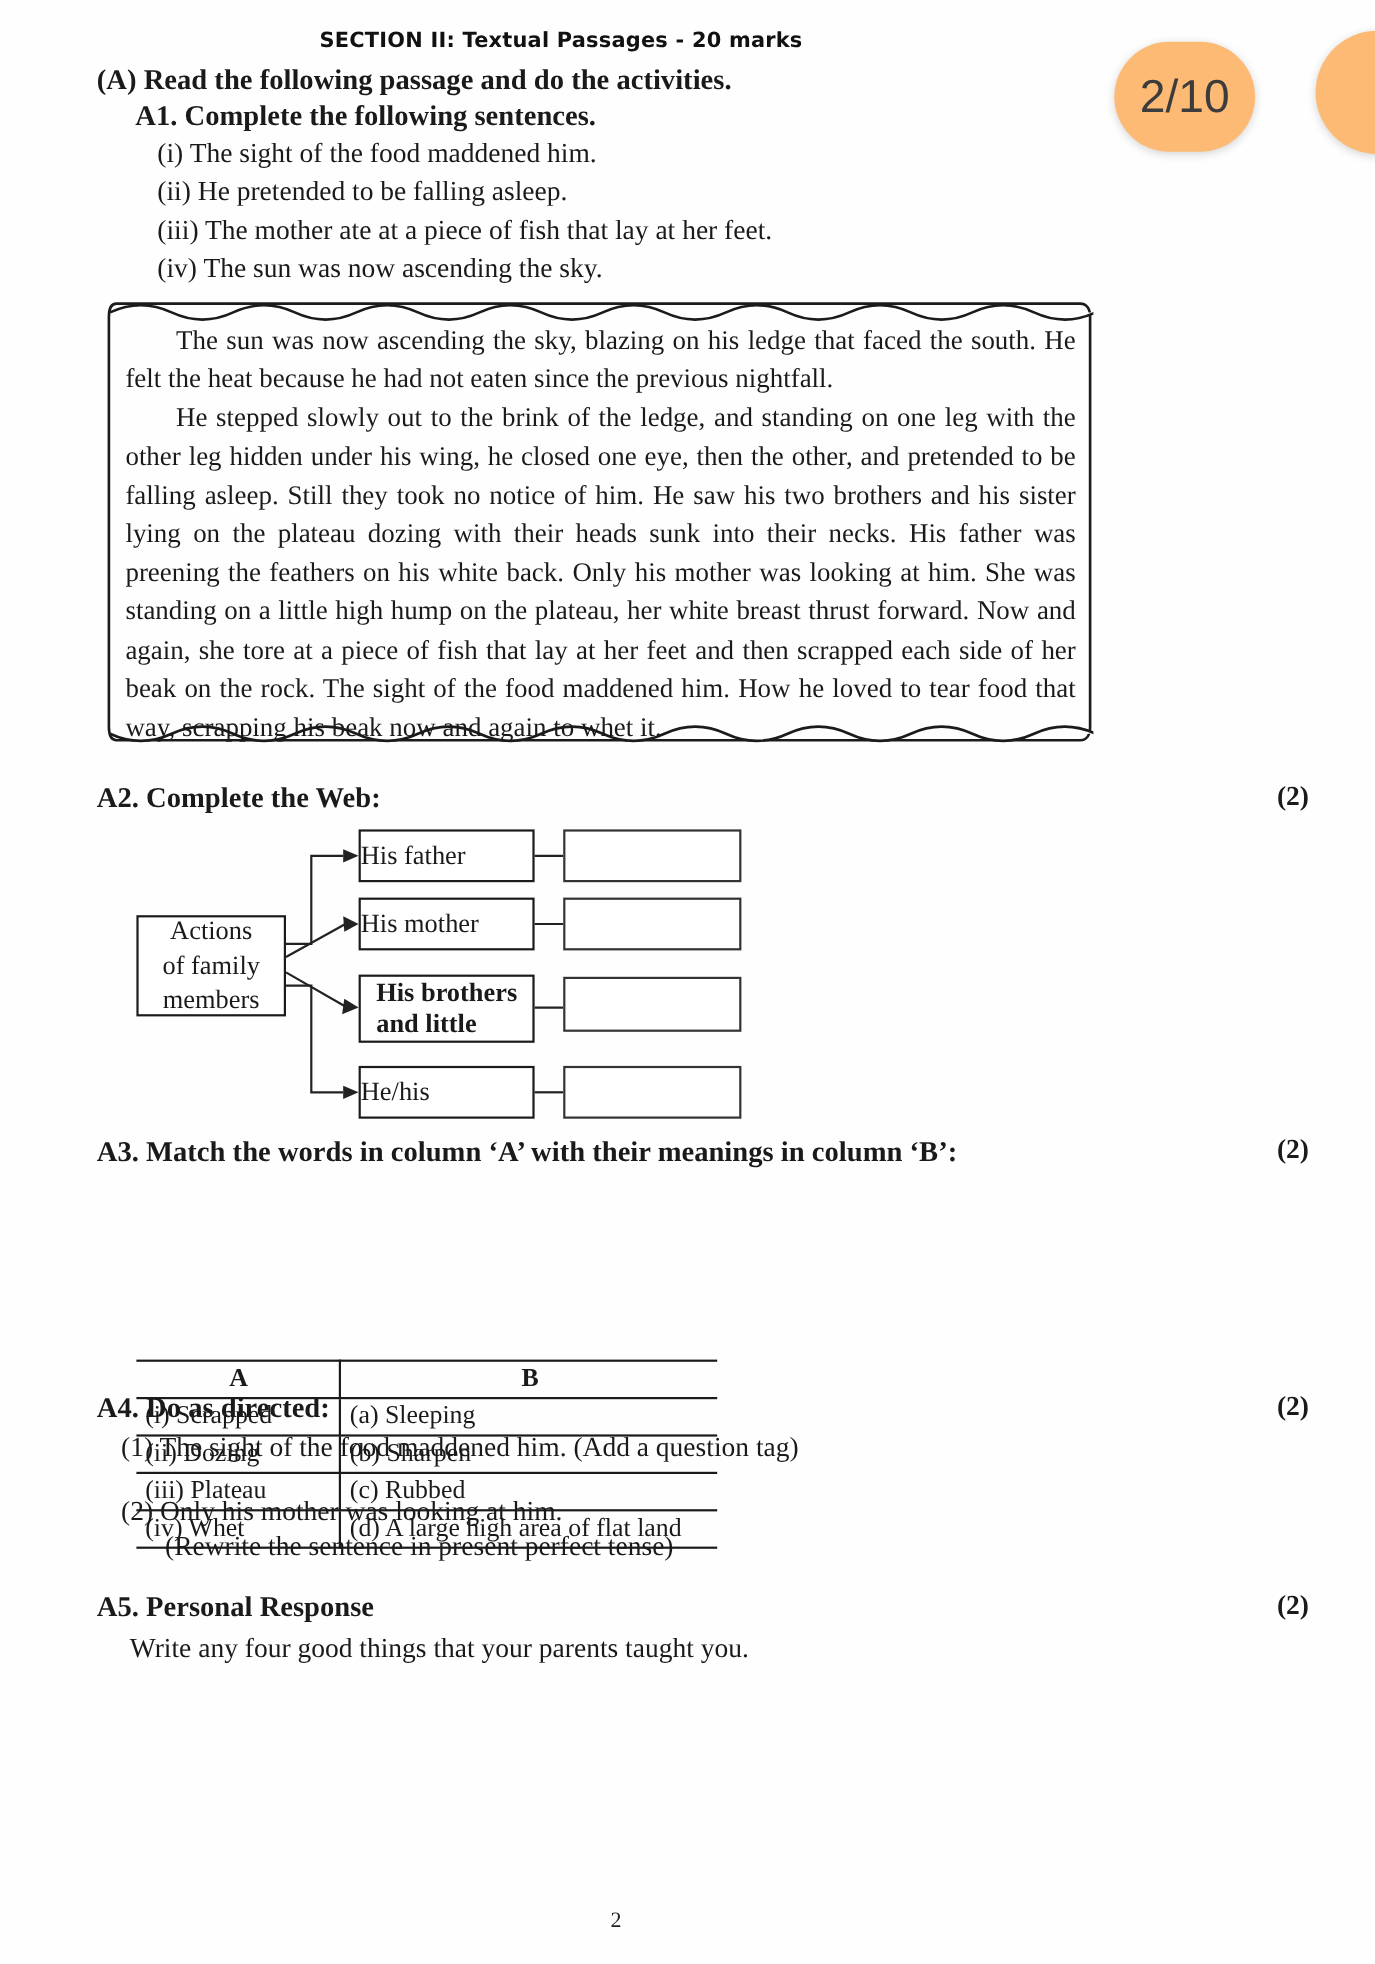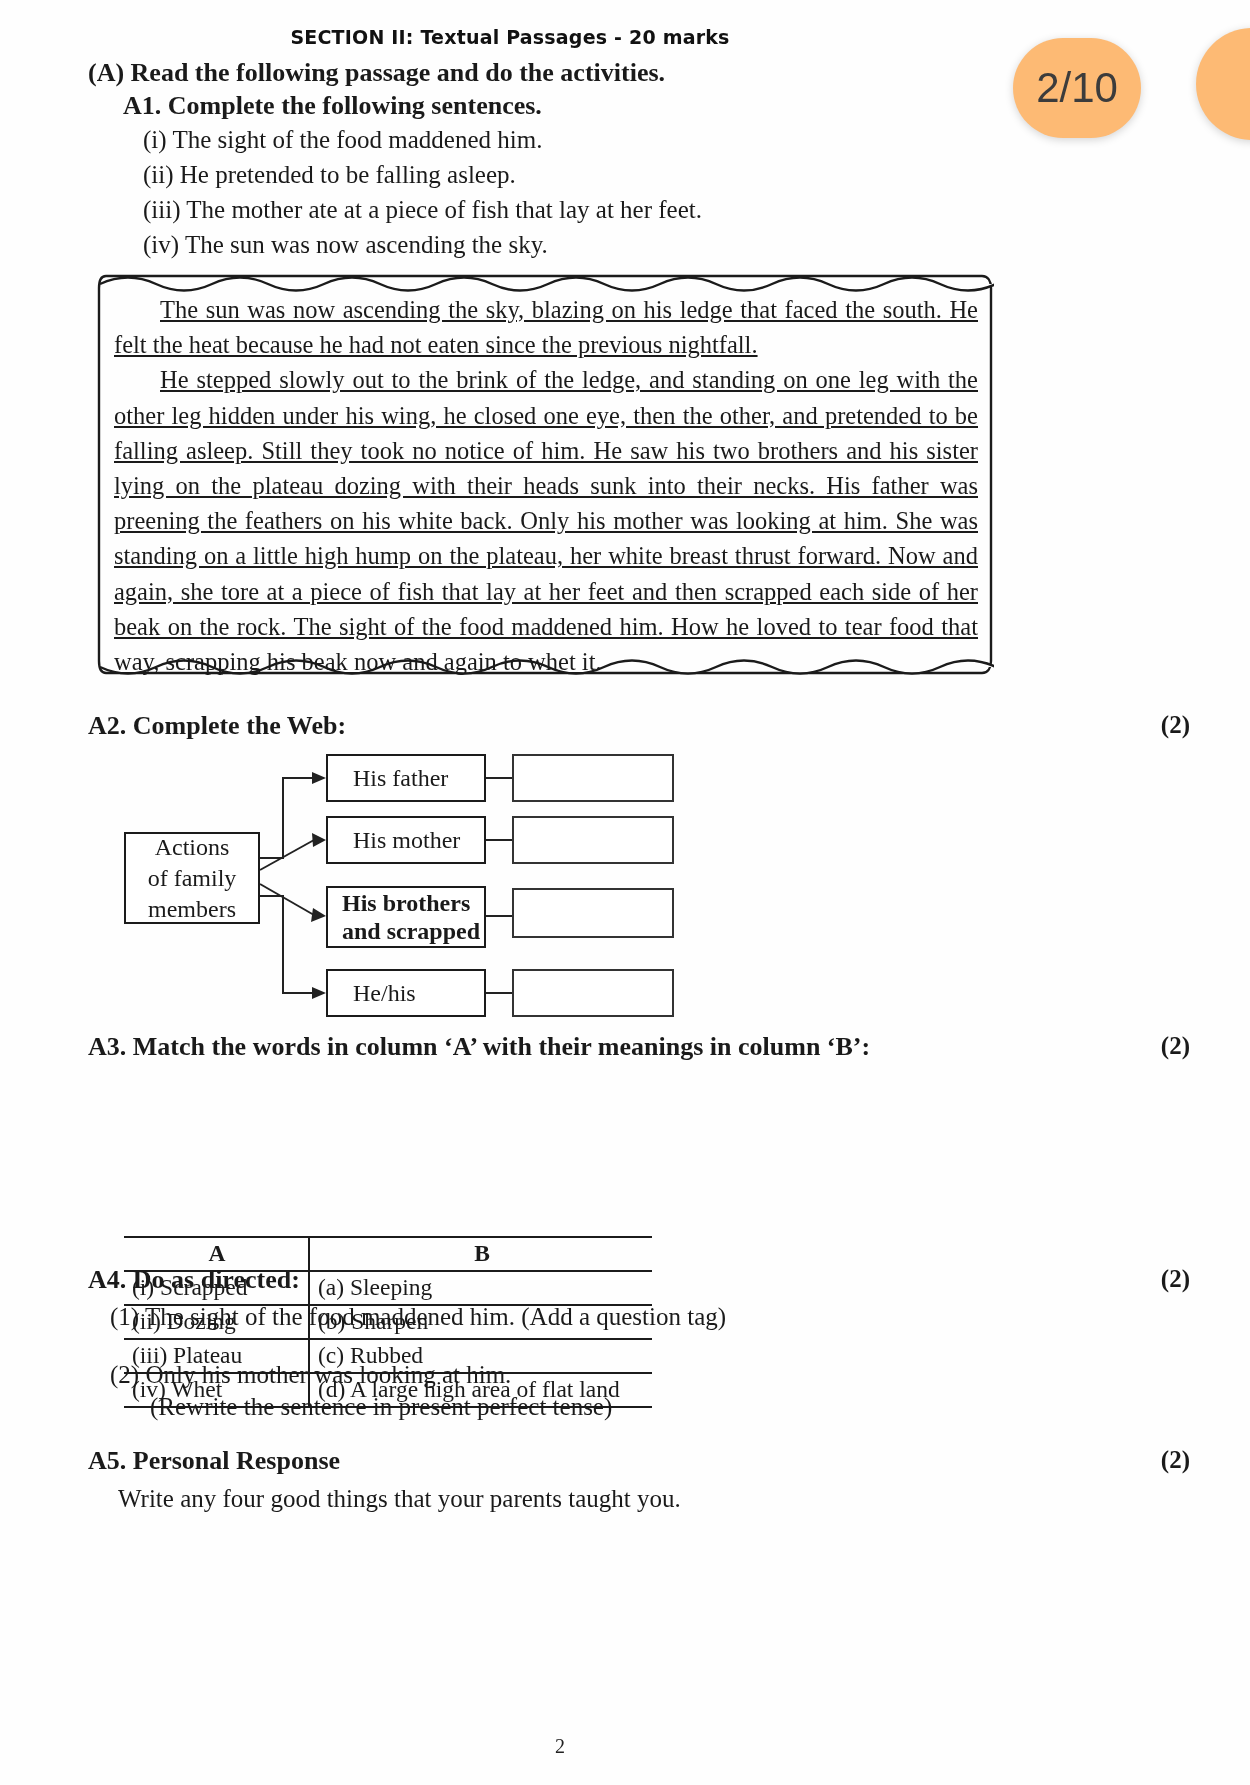--- a/index.html
+++ b/index.html
@@ -106,21 +106,20 @@
   }
   #passage-text {
     position: absolute;
     left: 18px;
     top: 20px;
     width: 864px;
     font-size: 24.5px;
     line-height: 35.2px;
     text-align: justify;
     text-align-last: left;
-    text-decoration: underline;
   }
   #passage-text p { margin: 0; text-indent: 46px; }
 
   
   .q-head {
     position: absolute;
     font-weight: bold;
     font-size: 26px;
   }
   .marks {
@@ -141,21 +140,21 @@
   #web svg { position: absolute; left:0; top:0; }
   .wbox {
     position: absolute;
     box-sizing: border-box;
     border: 2px solid #1b1b1b;
     background: #fff;
     display: flex;
     align-items: center;
     font-size: 24px;
     line-height: 28px;
-    padding-left: 25px;
+    padding-left: 0;
   }
   .wbox.center {
     justify-content: center;
     padding-left: 0;
     text-align: center;
     flex-direction: column;
     line-height: 31px;
   }
   .wbox.multi { align-items: center; flex-direction: column; justify-content: center; font-weight: bold; }
   .wbox.blank { border: 2px solid #333; }
@@ -260,21 +259,21 @@
     </div>
     <div class="wbox blank" style="left:392px; top:-4px; width:162px; height:48px;"></div>
 
     <div class="wbox" style="left:206px; top:58px; width:160px; height:48px;">
       <span>His mother</span>
     </div>
     <div class="wbox blank" style="left:392px; top:58px; width:162px; height:48px;"></div>
 
     <div class="wbox multi" style="left:206px; top:128px; width:160px; height:62px; align-items:flex-start; padding-left:14px;">
       <span>His brothers</span>
-      <span>and scrapped</span>
+      <span>and little</span>
     </div>
     <div class="wbox blank" style="left:392px; top:130px; width:162px; height:50px;"></div>
 
     <div class="wbox" style="left:206px; top:211px; width:160px; height:48px;">
       <span>He/his</span>
     </div>
     <div class="wbox blank" style="left:392px; top:211px; width:162px; height:48px;"></div>
   </div>
 
   <div class="q-head" style="left:88px; top:1032px;">A3. Match the words in column ‘A’ with their meanings in column ‘B’:</div>

